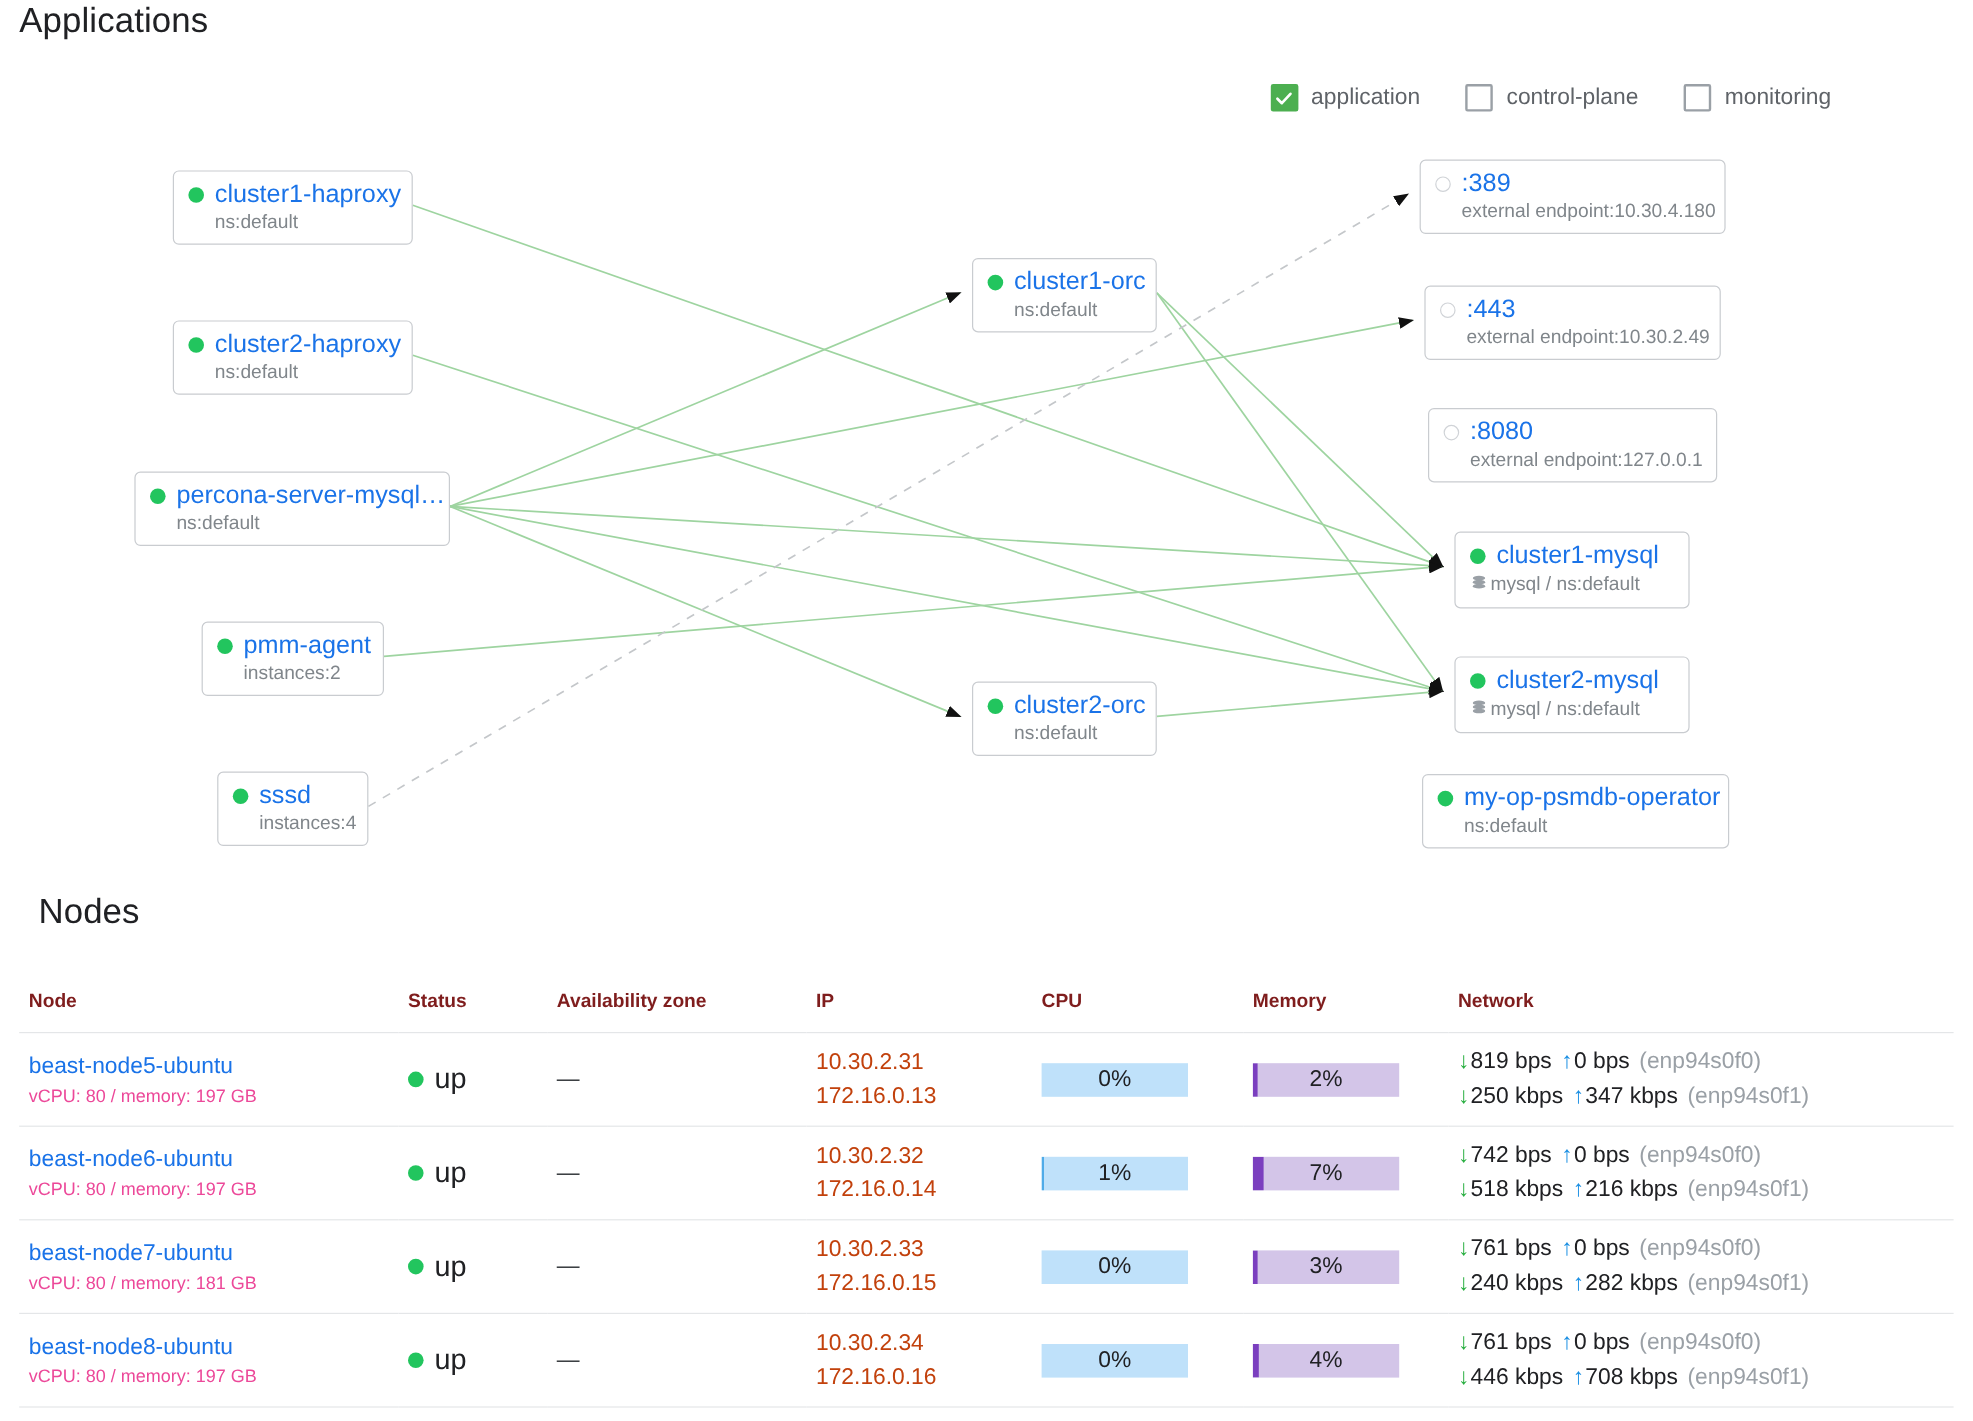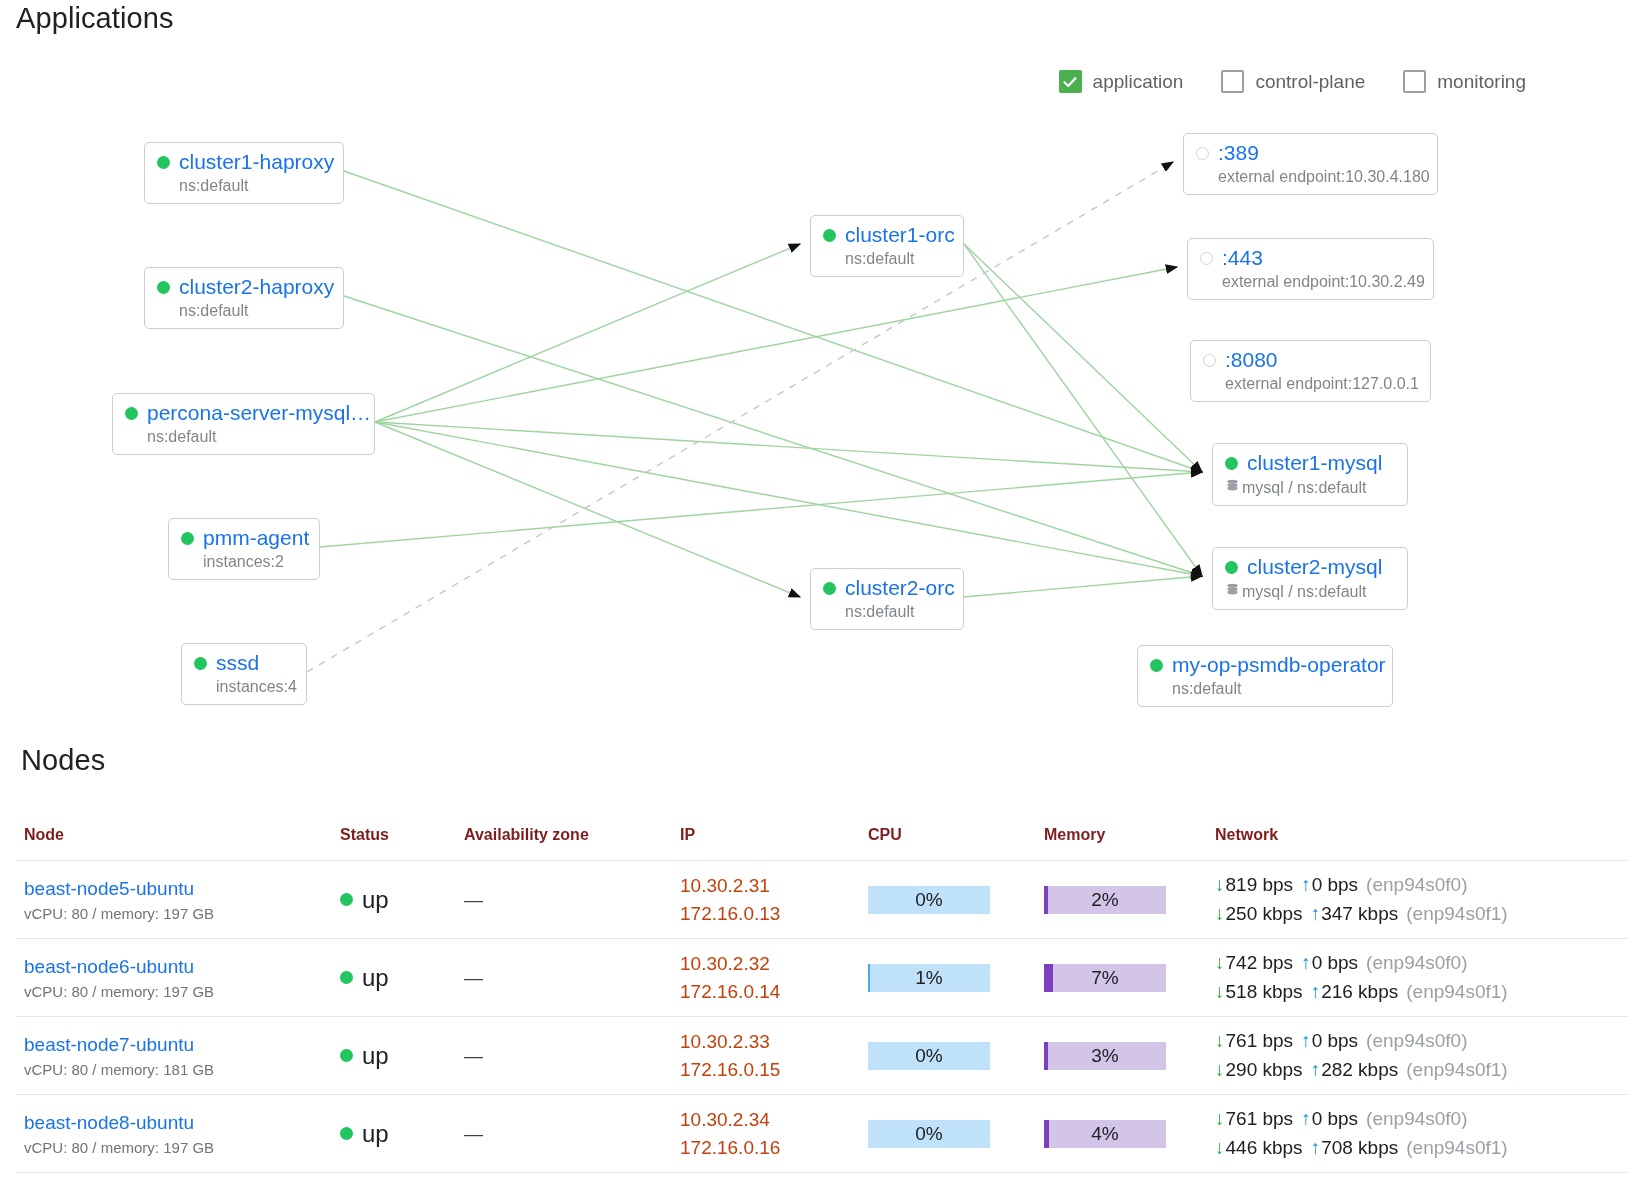--- a/index.html
+++ b/index.html
@@ -23,21 +23,21 @@
     color: #202124;
     letter-spacing: 0.1px;
   }
   #applications-title {
     position: absolute;
     left: 16px;
     top: 2px;
   }
   #nodes-title {
     position: absolute;
-    left: 21px;
+    left: 32px;
     top: 744px;
   }
 
   
   #graph-legend {
     position: absolute;
     right: 118px;
     top: 70px;
     display: flex;
     align-items: flex-start;
@@ -163,21 +163,21 @@
   .col-net     { width: auto; }
 
   .node-link {
     font-size: 19px;
     color: #1a73e8;
     cursor: pointer;
     display: block;
   }
   .node-meta {
     font-size: 15px;
-    color: #737373;
+    color: #ec4899;
     margin-top: 5px;
   }
   .status-cell {
     display: flex;
     align-items: center;
     gap: 9px;
     font-size: 24px;
     color: #202124;
   }
   .az-dash { font-size: 19px; color: #3c4043; }
@@ -376,21 +376,21 @@
         </div>
         <div class="node-sub">
           <span class="db-icon"><svg width="15" height="15" viewBox="0 0 16 16">
               <ellipse cx="8" cy="4" rx="5.5" ry="2.1" fill="#9aa0a6"></ellipse>
               <ellipse cx="8" cy="7.6" rx="5.5" ry="2.1" fill="#9aa0a6"></ellipse>
               <ellipse cx="8" cy="11.2" rx="5.5" ry="2.1" fill="#9aa0a6"></ellipse>
             </svg></span>
           <span>mysql / ns:default</span>
         </div>
       </div>
-      <div class="graph-node" style="left: 1137px; top: 535px; width: 256px;">
+      <div class="graph-node" style="left: 1185px; top: 535px; width: 256px;">
         <div class="node-title-row">
           <span class="status-dot"></span>
           <span class="node-name">my-op-psmdb-operator</span>
         </div>
         <div class="node-sub indent">
           <span>ns:default</span>
         </div>
       </div>
     </div>
 </div>
@@ -531,21 +531,21 @@
         <td>
           <div class="net-line">
             <span class="arrow-down">↓</span>
             <span>761 bps</span>
             <span class="arrow-up">↑</span>
             <span>0 bps</span>
             <span class="iface">(enp94s0f0)</span>
           </div>
           <div class="net-line">
             <span class="arrow-down">↓</span>
-            <span>290 kbps</span>
+            <span>240 kbps</span>
             <span class="arrow-up">↑</span>
             <span>282 kbps</span>
             <span class="iface">(enp94s0f1)</span>
           </div>
         </td>
       </tr>
       <tr>
         <td>
           <a class="node-link">beast-node8-ubuntu</a>
           <div class="node-meta">vCPU: 80 / memory: 197 GB</div>

